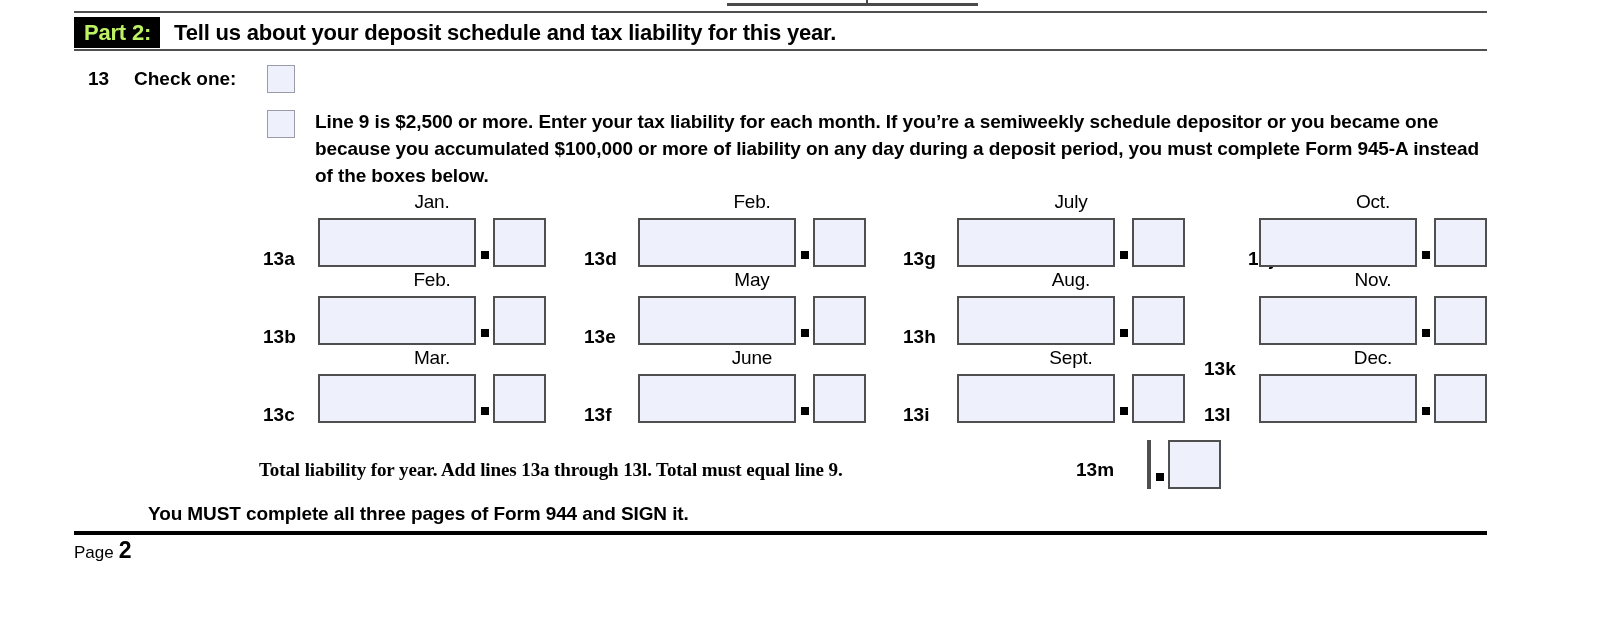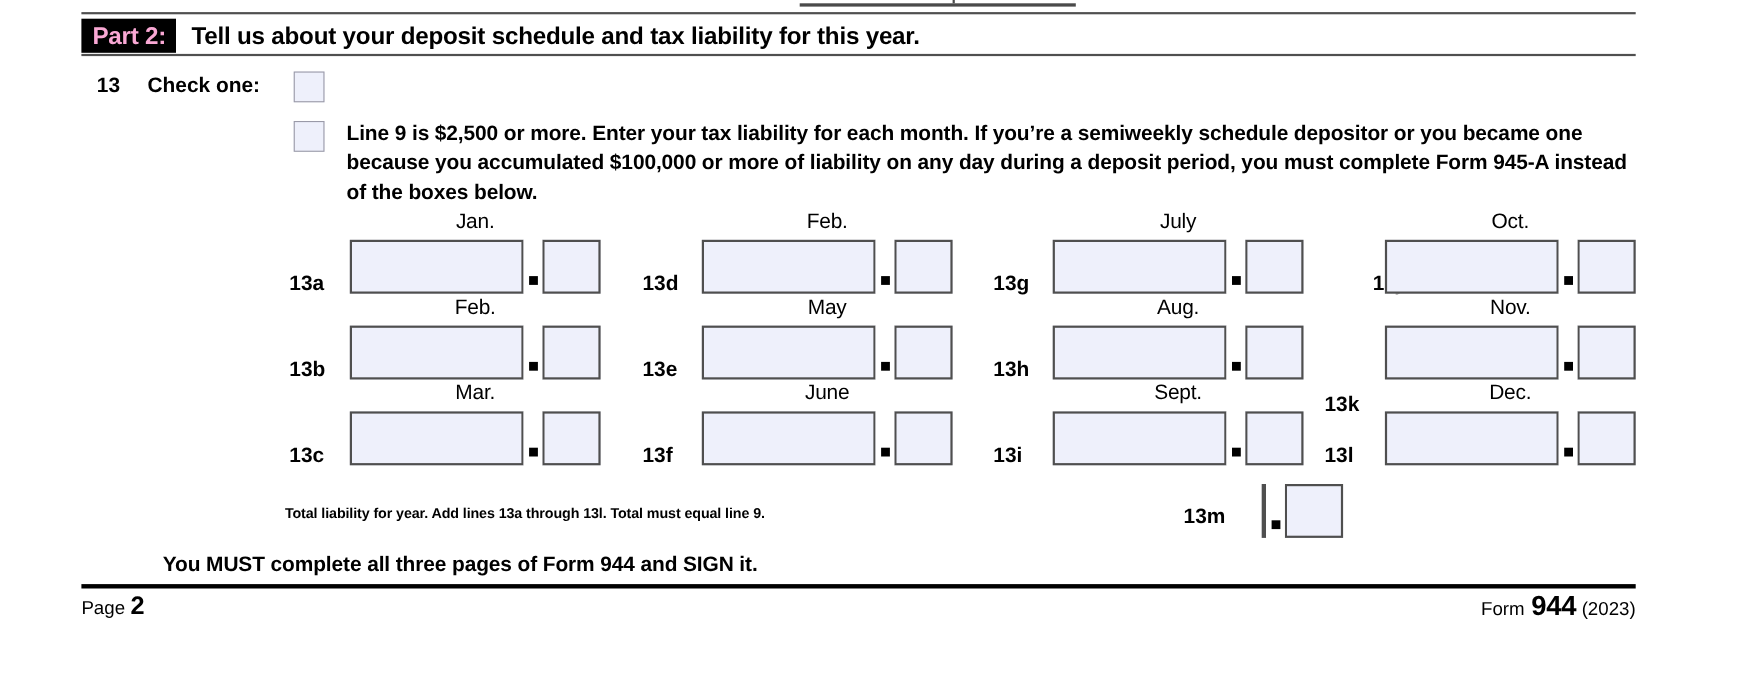--- a/index.html
+++ b/index.html
@@ -71,21 +71,21 @@
   .part-header {
     position: absolute;
     left: 74px;
     top: 17px;
     height: 31px;
     display: flex;
     align-items: stretch;
   }
   .part-tag {
     background: #000000;
-    color: #f9a8d4;
+    color: #bef264;
     font-weight: bold;
     font-size: 22px;
     line-height: 31px;
     padding: 0 9px 0 10px;
     letter-spacing: -0.2px;
     white-space: nowrap;
   }
   .part-title {
     font-weight: bold;
     font-size: 22px;
@@ -189,23 +189,24 @@
     border-left: 2px solid #4f4f4f;
     box-sizing: border-box;
   }
 
   
   #total-text {
     position: absolute;
     left: 259px;
     top: 459px;
     font-weight: bold;
-    font-size: 13px;
+    font-size: 19px;
     white-space: nowrap;
     letter-spacing: -0.1px;
+    font-family: Liberation Serif, serif;
   }
   #total-line-label {
     position: absolute;
     left: 1076px;
     top: 459px;
     font-weight: bold;
     font-size: 19px;
   }
   #total-box {
     position: absolute;
@@ -438,19 +439,14 @@
   </div>
 
   <div id="must-complete">You MUST complete all three pages of Form 944 and SIGN it.</div>
 
   <div class="rule-footer"></div>
 
   <div class="footer-left">
     <span class="footer-page-word">Page</span>
     <span class="footer-page-num">2</span>
   </div>
-  <div class="footer-right">
-    <span class="footer-form-word">Form</span>
-    <span class="footer-form-num">944</span>
-    <span class="footer-form-year">(2023)</span>
-  </div>
 
 </div>
 
 </body></html>

